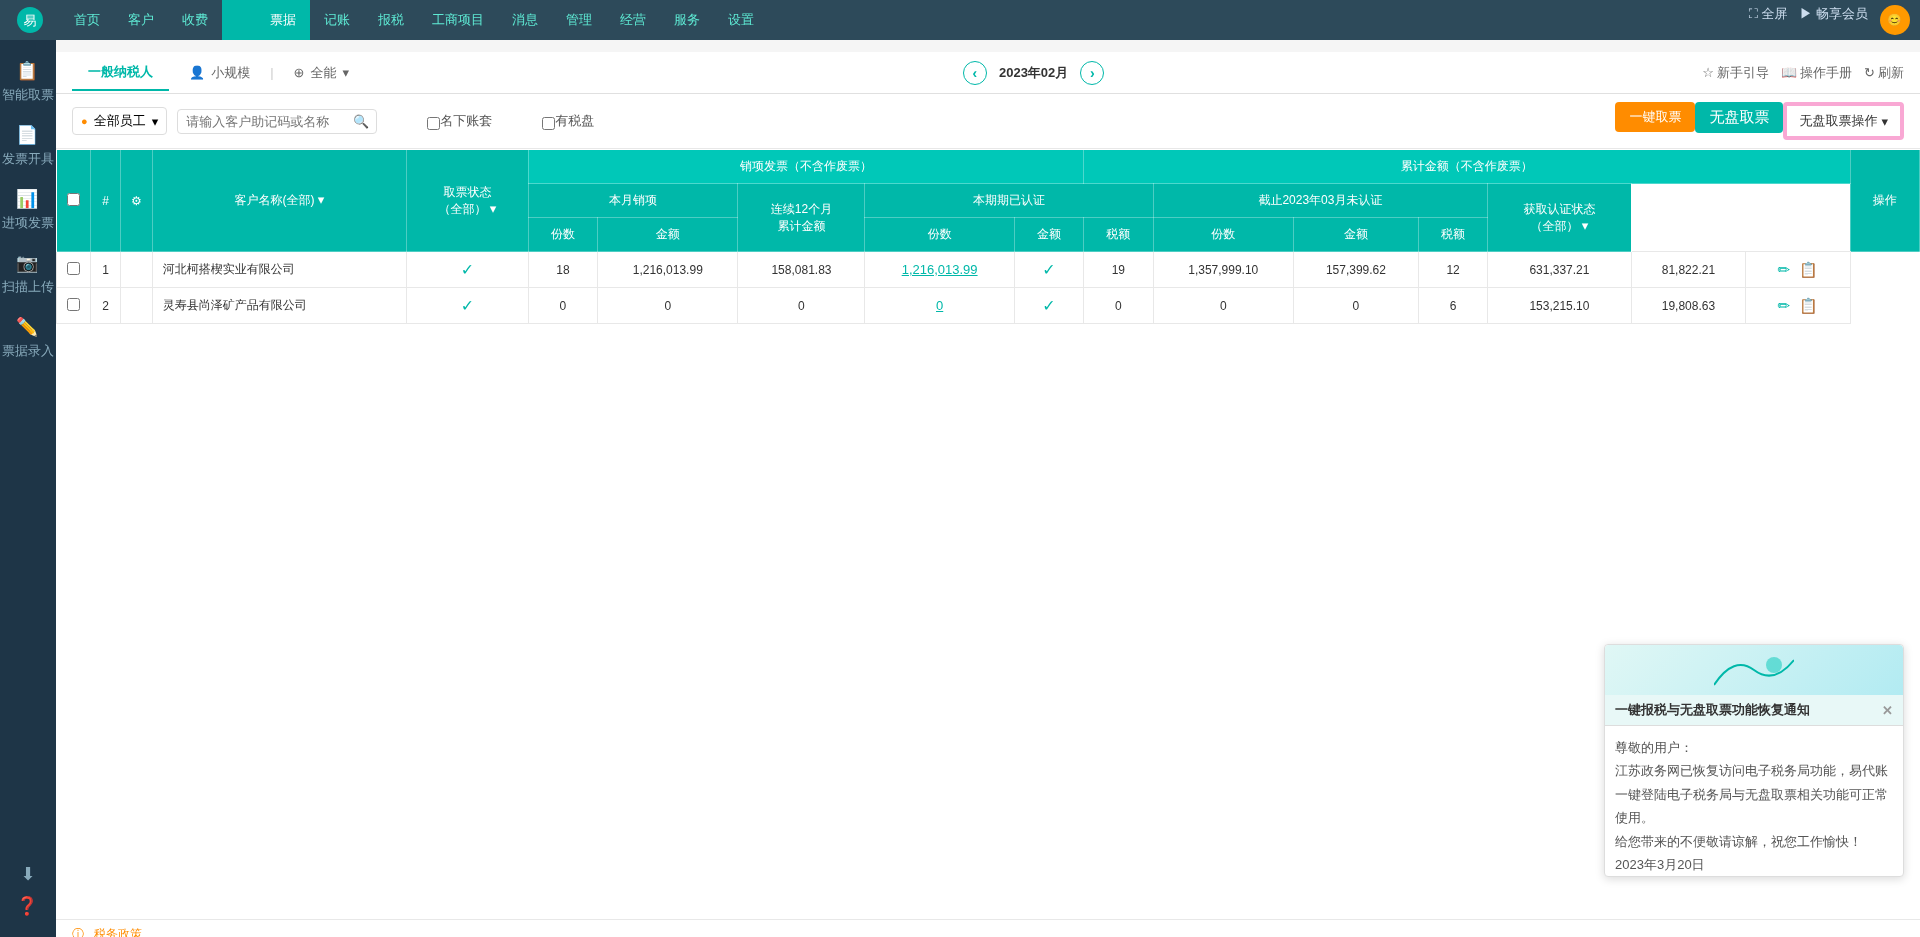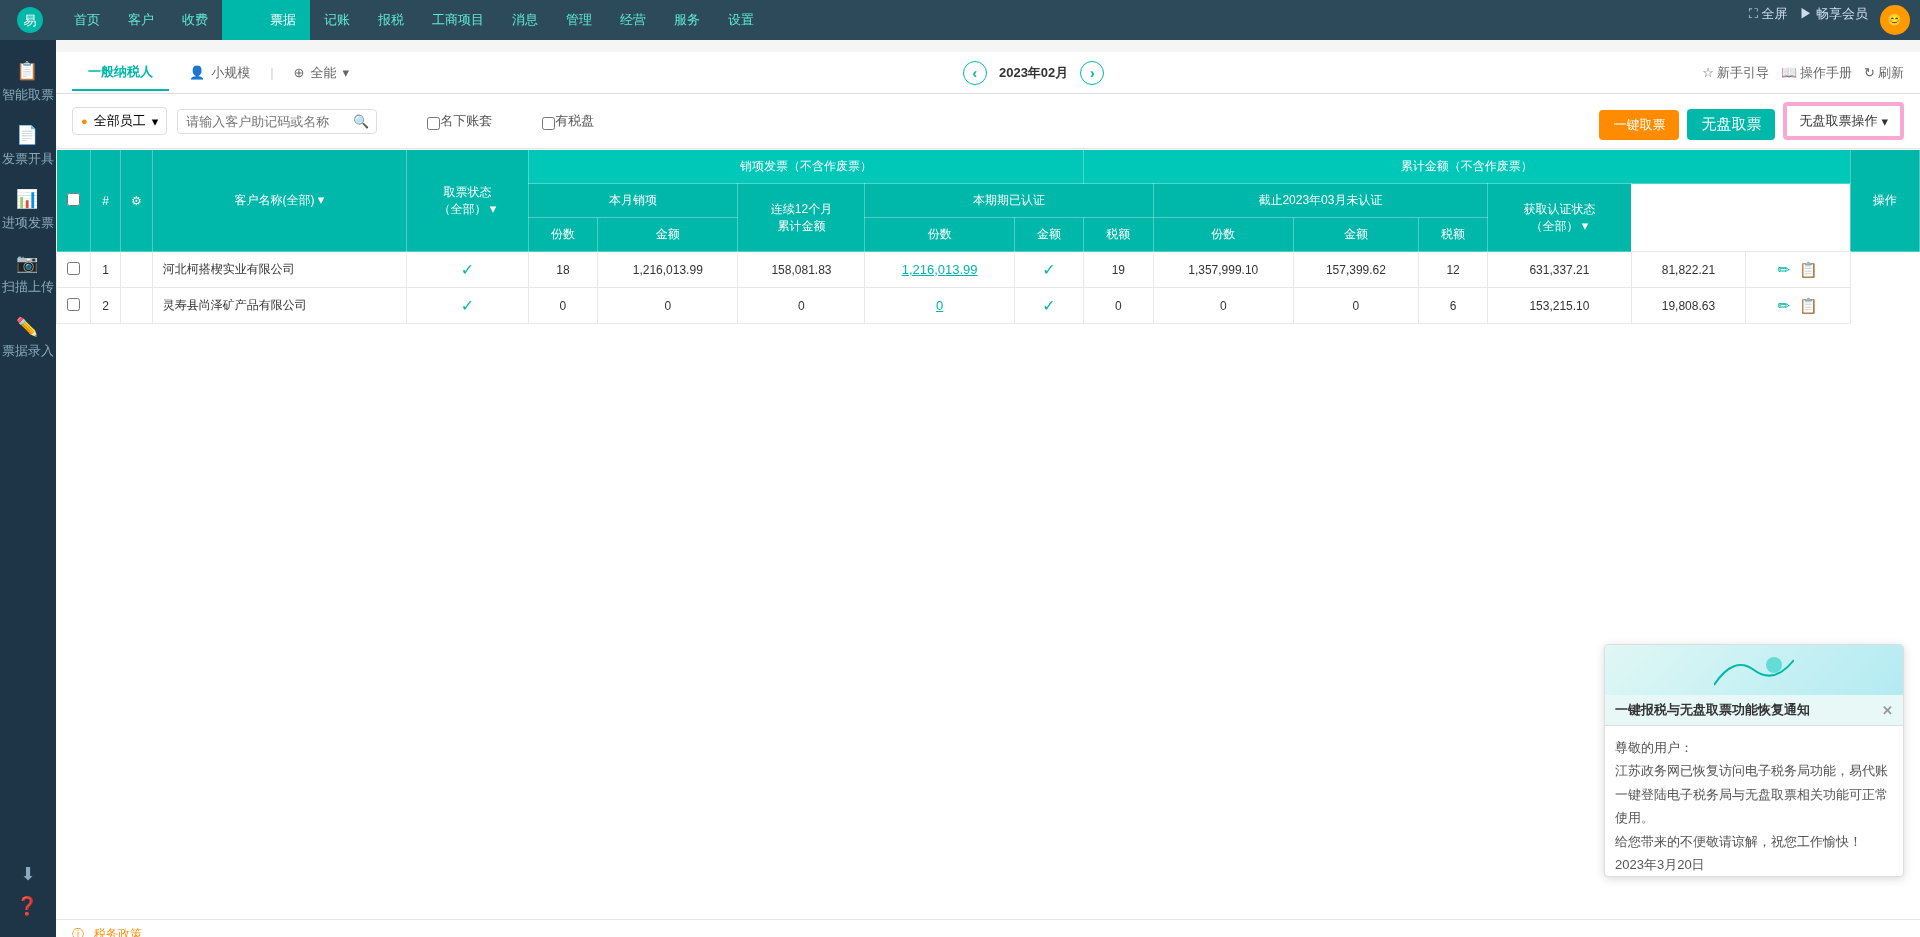--- a/index.html
+++ b/index.html
@@ -165,22 +165,21 @@
       align-items: center;
       padding: 8px 16px;
       background: #fff;
       border-bottom: 1px solid #e8e8e8;
       gap: 10px;
       flex-shrink: 0;
     }
     .toolbar-right {
       margin-left: auto;
       display: flex;
-      align-items: flex-end;
-      gap: 8px;
+      align-items: flex-start;
     }
     .btn-primary {
       background: #ff8c00;
       color: #fff;
       border: none;
       padding: 6px 14px;
       border-radius: 4px;
       cursor: pointer;
       font-size: 13px;
     }

